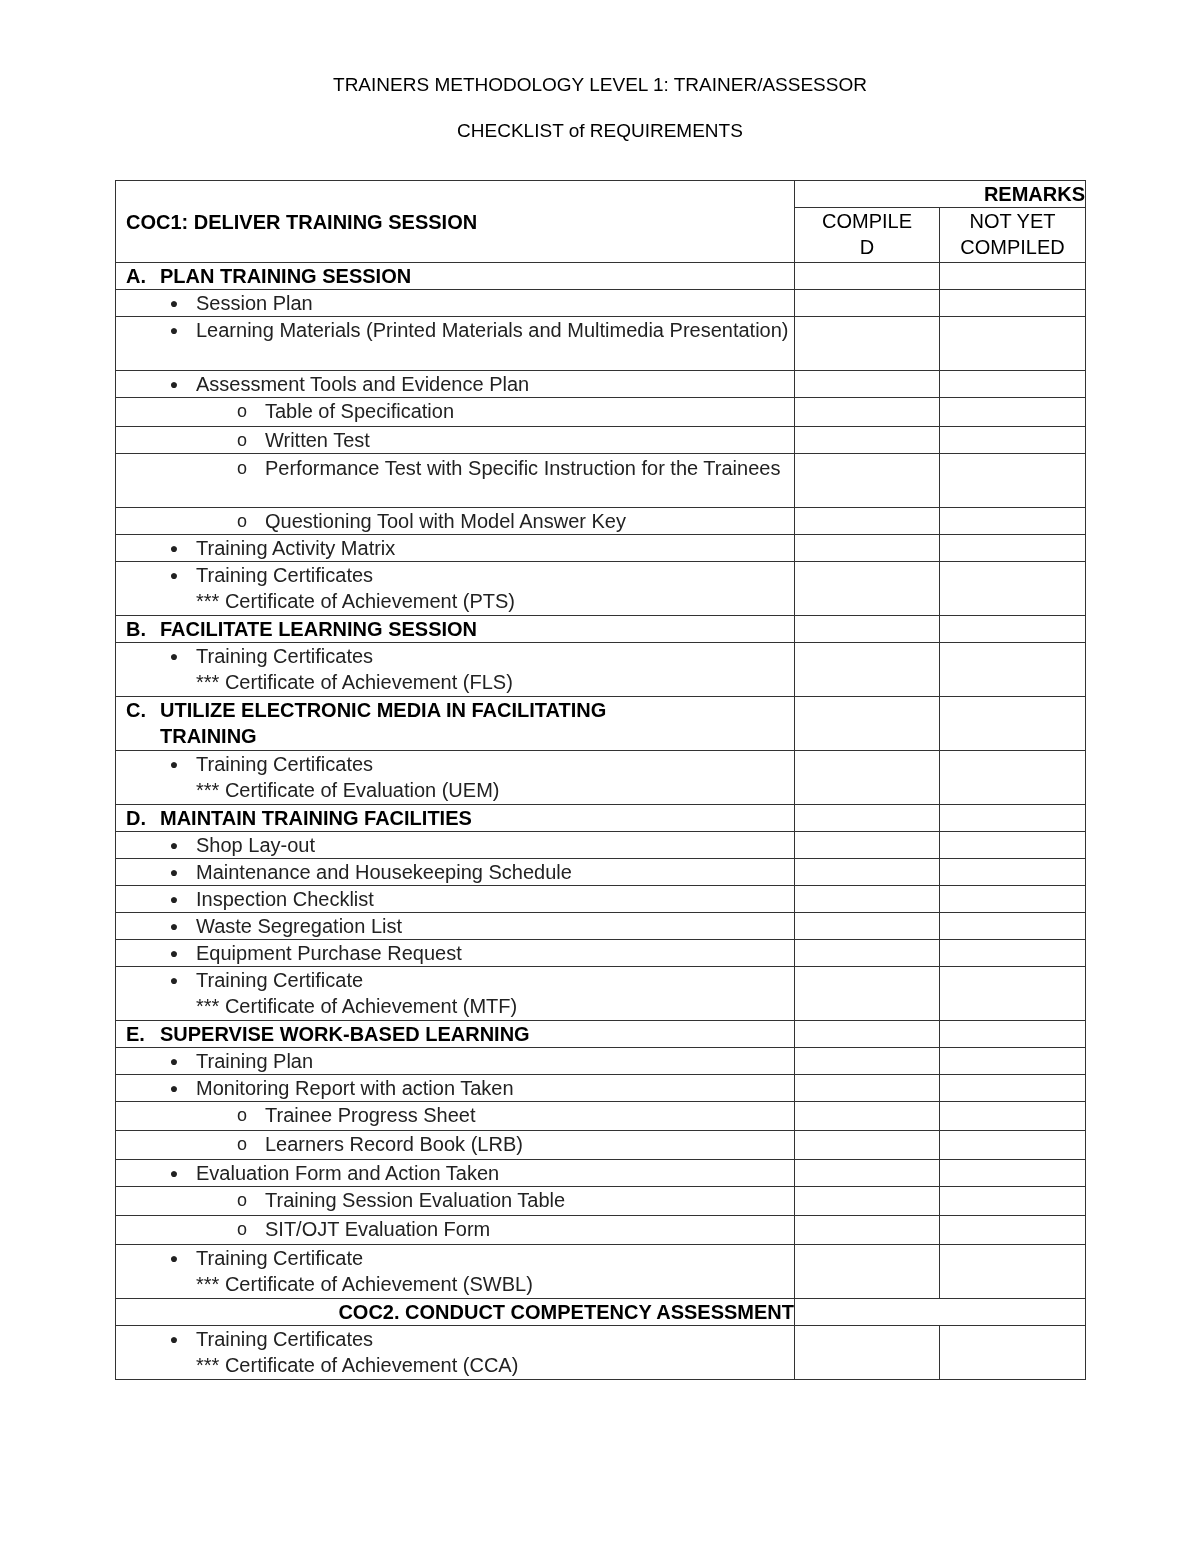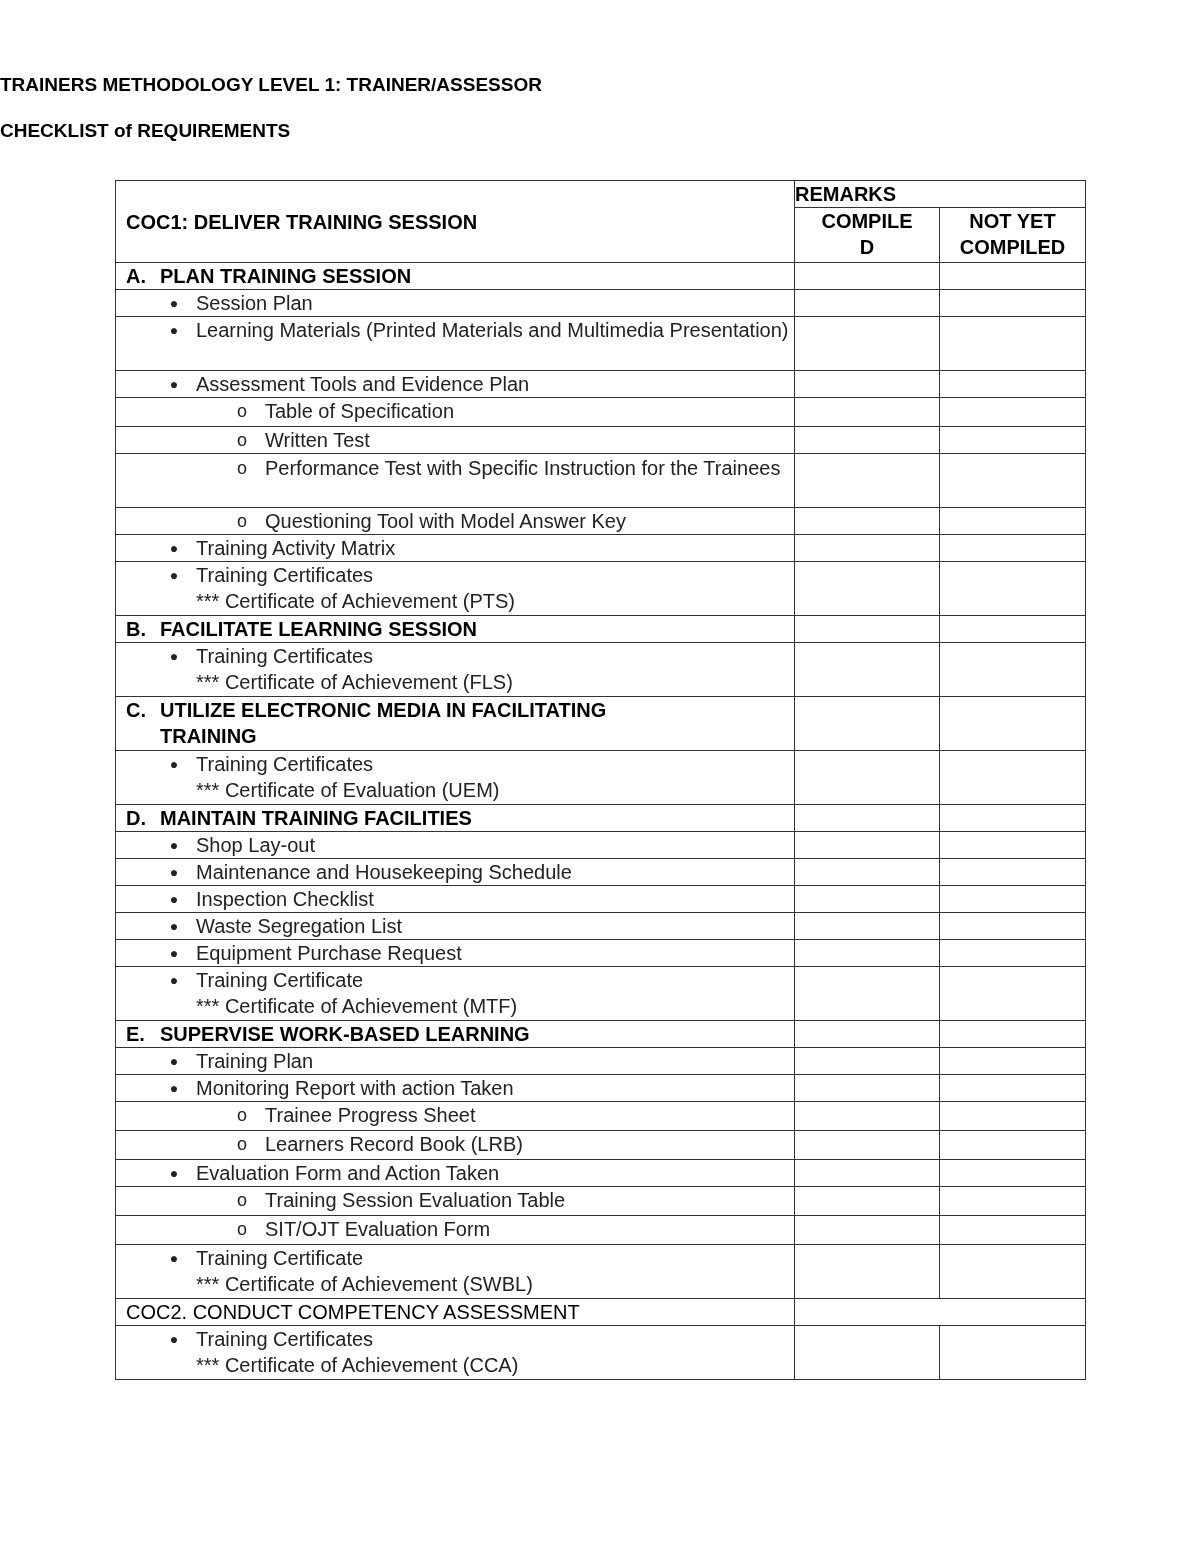--- a/index.html
+++ b/index.html
@@ -1,38 +1,38 @@
 <!DOCTYPE html>
 <html><head>
 <meta charset="utf-8">
 <style>
   html, body { margin: 0; padding: 0; background: #ffffff; }
   body { width: 1200px; height: 1553px; position: relative; font-family: "Liberation Sans", sans-serif; color: #000; }
-  .title { position: absolute; left: 0; width: 1200px; font-weight: bold; font-size: 19px; }
+  .title { position: absolute; left: 0; width: 1200px; text-align: center; font-weight: normal; font-size: 19px; }
   #t1 { top: 74px; }
   #t2 { top: 120px; }
   table.checklist {
     position: absolute; left: 115px; top: 180px;
     border-collapse: collapse; table-layout: fixed; width: 971px;
   }
   table.checklist td {
     border: 1.5px solid #333; padding: 0; vertical-align: top;
     font-size: 20px; line-height: 26px;
   }
   col.c1 { width: 679px; }
   col.c2 { width: 145px; }
   col.c3 { width: 146px; }
   .coc-title { font-size: 31px; font-weight: bold; vertical-align: middle !important; padding-left: 10px !important; }
-  .remarks-head { text-align: left; font-weight: bold; font-size: 20px; line-height: 24px; }
-  .sub-head { text-align: center; font-weight: bold; font-size: 20px; line-height: 26px; vertical-align: top !important; }
+  .remarks-head { text-align: right; font-weight: bold; font-size: 20px; line-height: 24px; }
+  .sub-head { text-align: center; font-weight: normal; font-size: 20px; line-height: 26px; vertical-align: top !important; }
   .sec { font-weight: bold; font-size: 20px; }
   .sec .letter { display: inline-block; width: 34px; padding-left: 10px; }
   .sec-wrap { display: flex; }
   .sec-wrap .letter { flex: 0 0 34px; padding-left: 10px; }
-  .coc2 { font-weight: normal; padding-left: 10px !important; }
+  .coc2 { font-weight: bold; padding-left: 10px !important; text-align: right; }
   .item { display: flex; color: #222; }
   .item .marker { flex: 0 0 auto; text-align: center; }
   .lvl1 .marker { width: 40px; margin-left: 38px; font-size: 14px; }
   .lvl1 .txt { flex: 1; padding-left: 2px; }
   .lvl2 .marker { width: 30px; margin-left: 111px; font-size: 18px; }
   .lvl2 .txt { flex: 1; padding-left: 8px; }
   .note { }
   .r28 td { height: 26px; }
   .r30 td { height: 28px; }
   .r55 td { height: 53px; }

